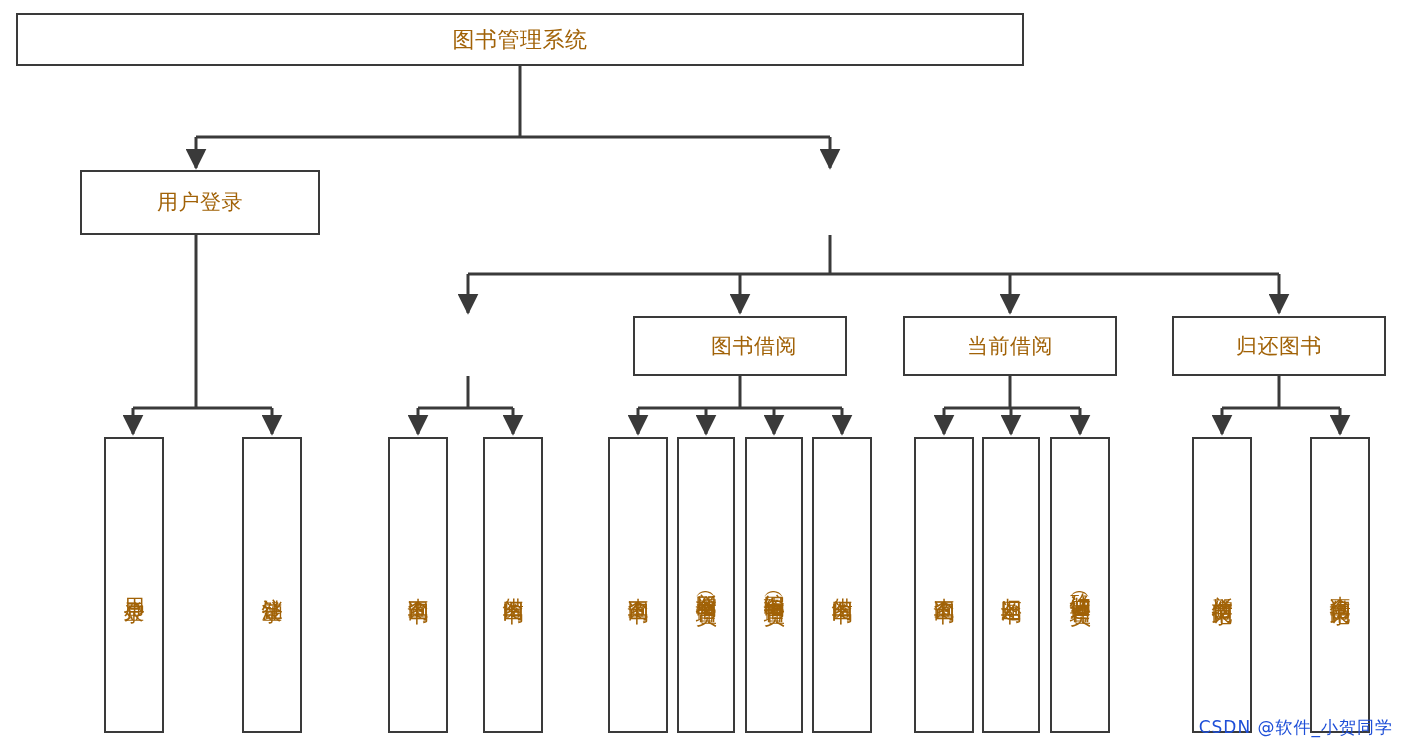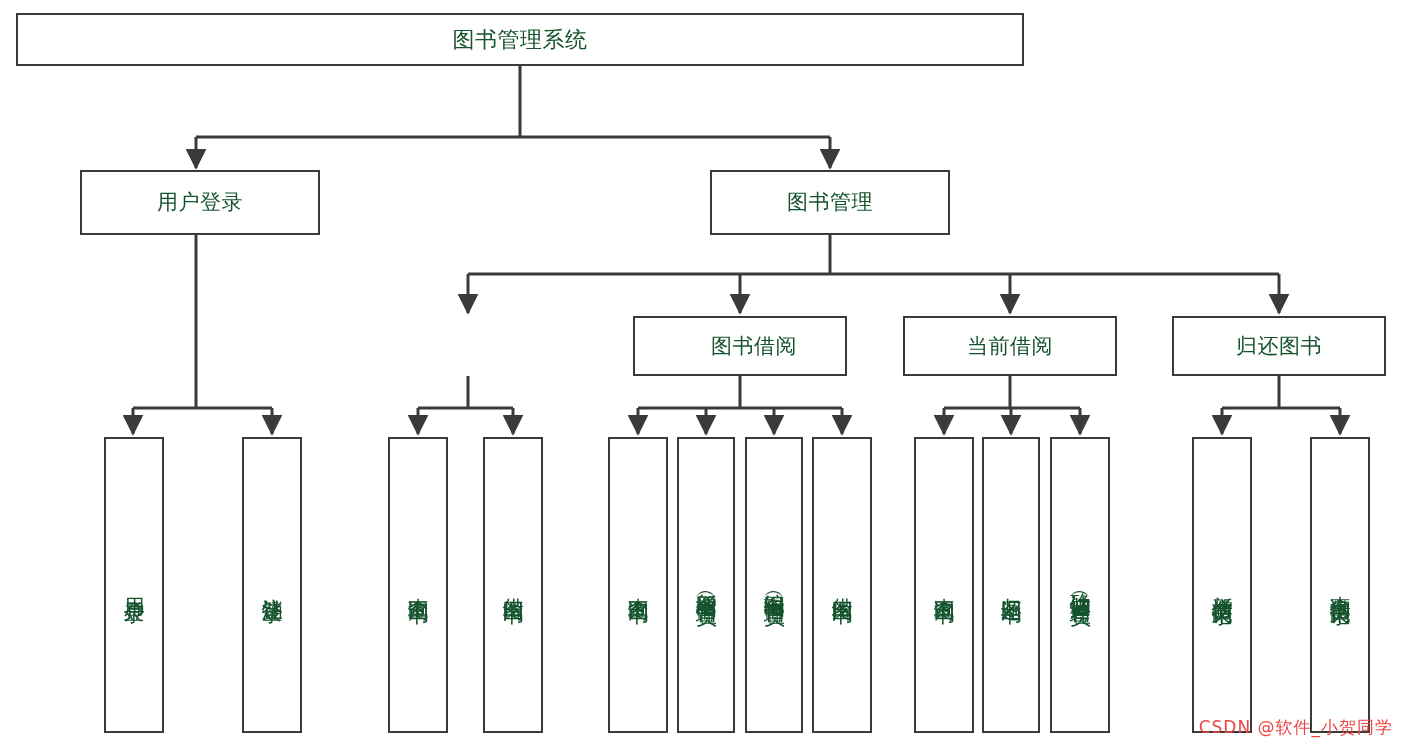--- a/index.html
+++ b/index.html
@@ -24,21 +24,21 @@
     top: 0;
     width: 1405px;
     height: 747px;
     pointer-events: none;
   }
   .node {
     position: absolute;
     box-sizing: border-box;
     border: 2.5px solid #3a3a3a;
     background: #ffffff;
-    color: #14532d;
+    color: #a16207;
     display: flex;
     align-items: center;
     justify-content: center;
     text-align: center;
     font-size: 21px;
     line-height: 1.18;
     letter-spacing: 0.5px;
   }
   .node.leaf {
     writing-mode: vertical-rl;
@@ -54,21 +54,21 @@
     display: block;
   }
   .node.root {
     font-size: 22px;
   }
   .watermark {
     position: absolute;
     right: 12px;
     bottom: 8px;
     font-size: 17px;
-    color: #ef4444;
+    color: #1d4ed8;
     letter-spacing: 1px;
     white-space: nowrap;
     font-family: "DejaVu Sans", "Liberation Sans", sans-serif;
     text-align: right;
   }
 </style>
 </head>
 <body>
 
 <div id="canvas">
@@ -123,23 +123,20 @@
     </g>
   </svg>
 
   <div class="node root" style="left:16px; top:13px; width:1008px; height:53px;">
     <span>图书管理系统</span>
   </div>
 
   <div class="node" style="left:80px; top:170px; width:240px; height:65px;">
     <span>用户登录</span>
   </div>
-  <div class="node" style="left:710px; top:170px; width:240px; height:65px;">
-    <span>图书管理</span>
-  </div>
 
   <div class="node" style="left:633px; top:316px; width:214px; height:60px;padding-left:28px;">
     <span>图书借阅</span>
   </div>
   <div class="node" style="left:903px; top:316px; width:214px; height:60px;">
     <span>当前借阅</span>
   </div>
   <div class="node" style="left:1172px; top:316px; width:214px; height:60px;">
     <span>归还图书</span>
   </div>

